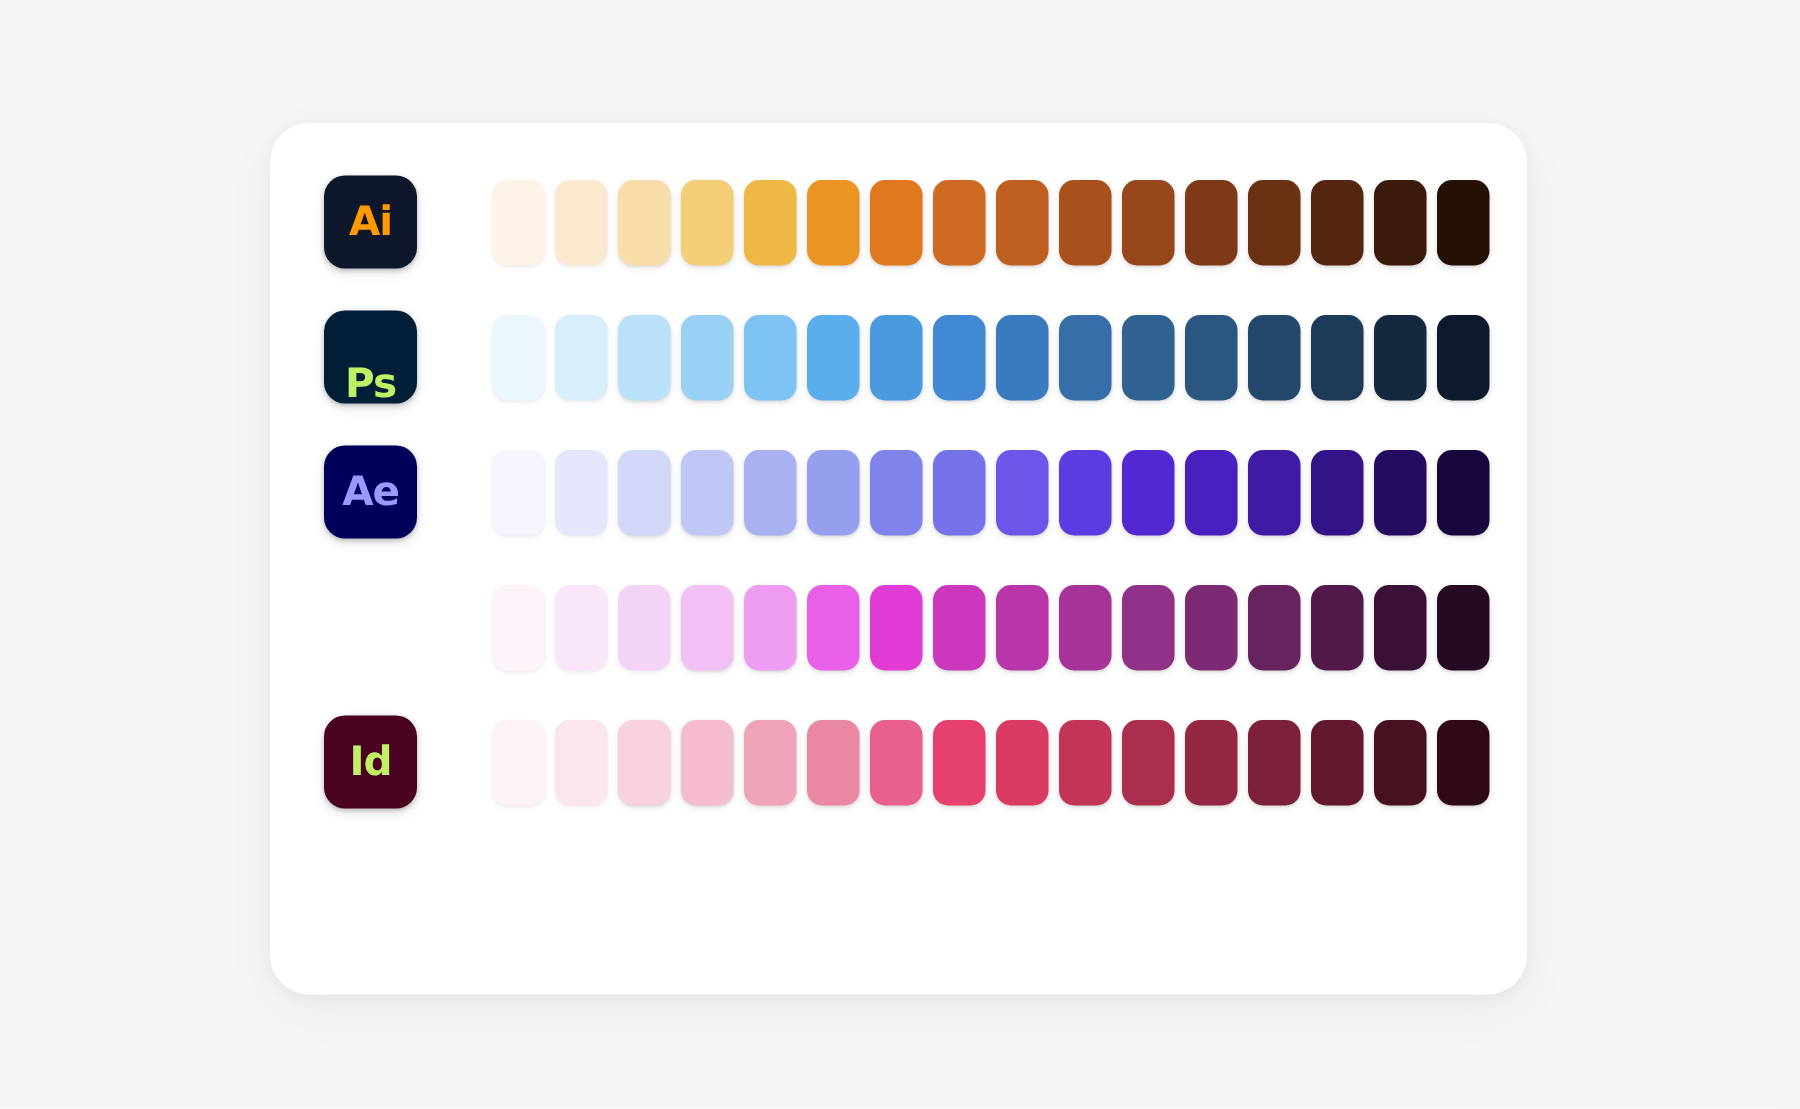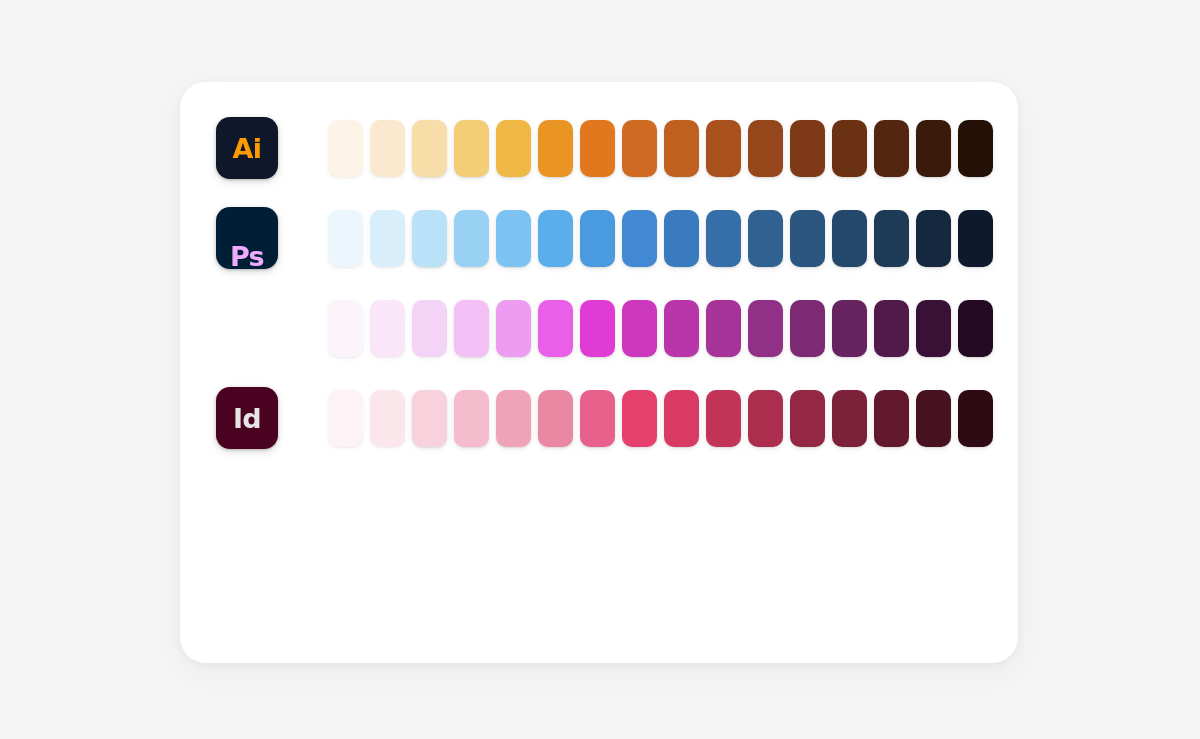--- a/index.html
+++ b/index.html
@@ -124,21 +124,21 @@
             <div class="swatch" title="#95461a" style="background: rgb(149, 70, 26);"></div>
             <div class="swatch" title="#7e3a16" style="background: rgb(126, 58, 22);"></div>
             <div class="swatch" title="#6b3113" style="background: rgb(107, 49, 19);"></div>
             <div class="swatch" title="#54260f" style="background: rgb(84, 38, 15);"></div>
             <div class="swatch" title="#3a1a0a" style="background: rgb(58, 26, 10);"></div>
             <div class="swatch" title="#241005" style="background: rgb(36, 16, 5);"></div>
           </div>
         </div>
         <div class="palette-row">
           <div class="app-icon" style="background: rgb(0, 30, 54);">
-            <span class="app-icon-label" style="color: #f0abfc; margin-top: 36px;">Ps</span>
+            <span class="app-icon-label" style="color: #bef264; margin-top: 36px;">Ps</span>
           </div>
           <div class="swatch-strip">
             <div class="swatch pale" title="#ecf7fd" style="background: rgb(236, 247, 253);"></div>
             <div class="swatch pale" title="#d8eefb" style="background: rgb(216, 238, 251);"></div>
             <div class="swatch" title="#b9e1f7" style="background: rgb(185, 225, 247);"></div>
             <div class="swatch" title="#99d1f5" style="background: rgb(153, 209, 245);"></div>
             <div class="swatch" title="#7cc2f2" style="background: rgb(124, 194, 242);"></div>
             <div class="swatch" title="#5aaeec" style="background: rgb(90, 174, 236);"></div>
             <div class="swatch" title="#4a9ae0" style="background: rgb(74, 154, 224);"></div>
             <div class="swatch" title="#4189d2" style="background: rgb(65, 137, 210);"></div>
@@ -146,20 +146,43 @@
             <div class="swatch" title="#356ea8" style="background: rgb(53, 110, 168);"></div>
             <div class="swatch" title="#2f6291" style="background: rgb(47, 98, 145);"></div>
             <div class="swatch" title="#2a5680" style="background: rgb(42, 86, 128);"></div>
             <div class="swatch" title="#24486b" style="background: rgb(36, 72, 107);"></div>
             <div class="swatch" title="#1d3a57" style="background: rgb(29, 58, 87);"></div>
             <div class="swatch" title="#142940" style="background: rgb(20, 41, 64);"></div>
             <div class="swatch" title="#0c1a2b" style="background: rgb(12, 26, 43);"></div>
           </div>
         </div>
         <div class="palette-row">
+          <div class="app-icon" style="background: rgb(0, 0, 91);">
+            <span class="app-icon-label" style="color: rgb(153, 153, 255);">Ae</span>
+          </div>
+          <div class="swatch-strip">
+            <div class="swatch pale" title="#f4f5fd" style="background: rgb(244, 245, 253);"></div>
+            <div class="swatch pale" title="#e4e7fb" style="background: rgb(228, 231, 251);"></div>
+            <div class="swatch" title="#d2d7f8" style="background: rgb(210, 215, 248);"></div>
+            <div class="swatch" title="#c0c6f5" style="background: rgb(192, 198, 245);"></div>
+            <div class="swatch" title="#a9b1f2" style="background: rgb(169, 177, 242);"></div>
+            <div class="swatch" title="#969eee" style="background: rgb(150, 158, 238);"></div>
+            <div class="swatch" title="#8083ec" style="background: rgb(128, 131, 236);"></div>
+            <div class="swatch" title="#7572ea" style="background: rgb(117, 114, 234);"></div>
+            <div class="swatch" title="#6c55e8" style="background: rgb(108, 85, 232);"></div>
+            <div class="swatch" title="#5c3ce0" style="background: rgb(92, 60, 224);"></div>
+            <div class="swatch" title="#5128d2" style="background: rgb(81, 40, 210);"></div>
+            <div class="swatch" title="#4a1fc0" style="background: rgb(74, 31, 192);"></div>
+            <div class="swatch" title="#3f1aa5" style="background: rgb(63, 26, 165);"></div>
+            <div class="swatch" title="#331488" style="background: rgb(51, 20, 136);"></div>
+            <div class="swatch" title="#240c60" style="background: rgb(36, 12, 96);"></div>
+            <div class="swatch" title="#16063c" style="background: rgb(22, 6, 60);"></div>
+          </div>
+        </div>
+        <div class="palette-row">
           <div class="swatch-strip">
             <div class="swatch pale" title="#fcf3fb" style="background: rgb(252, 243, 251);"></div>
             <div class="swatch pale" title="#f9e6f9" style="background: rgb(249, 230, 249);"></div>
             <div class="swatch pale" title="#f4d4f6" style="background: rgb(244, 212, 246);"></div>
             <div class="swatch" title="#f2c0f5" style="background: rgb(242, 192, 245);"></div>
             <div class="swatch" title="#ee9cf1" style="background: rgb(238, 156, 241);"></div>
             <div class="swatch" title="#ea5fe8" style="background: rgb(234, 95, 232);"></div>
             <div class="swatch" title="#e13bd5" style="background: rgb(225, 59, 213);"></div>
             <div class="swatch" title="#cb37bd" style="background: rgb(203, 55, 189);"></div>
             <div class="swatch" title="#b836a9" style="background: rgb(184, 54, 169);"></div>
@@ -167,21 +190,21 @@
             <div class="swatch" title="#913087" style="background: rgb(145, 48, 135);"></div>
             <div class="swatch" title="#7c2a73" style="background: rgb(124, 42, 115);"></div>
             <div class="swatch" title="#67235f" style="background: rgb(103, 35, 95);"></div>
             <div class="swatch" title="#511a4b" style="background: rgb(81, 26, 75);"></div>
             <div class="swatch" title="#3a1136" style="background: rgb(58, 17, 54);"></div>
             <div class="swatch" title="#260a23" style="background: rgb(38, 10, 35);"></div>
           </div>
         </div>
         <div class="palette-row">
           <div class="app-icon" style="background: rgb(73, 2, 31);">
-            <span class="app-icon-label" style="color: #e5e5e5;">Id</span>
+            <span class="app-icon-label" style="color: #bef264;">Id</span>
           </div>
           <div class="swatch-strip">
             <div class="swatch pale" title="#fdf2f5" style="background: rgb(253, 242, 245);"></div>
             <div class="swatch pale" title="#fbe6ec" style="background: rgb(251, 230, 236);"></div>
             <div class="swatch" title="#f7d2dd" style="background: rgb(247, 210, 221);"></div>
             <div class="swatch" title="#f4bccc" style="background: rgb(244, 188, 204);"></div>
             <div class="swatch" title="#efa3b9" style="background: rgb(239, 163, 185);"></div>
             <div class="swatch" title="#ea88a4" style="background: rgb(234, 136, 164);"></div>
             <div class="swatch" title="#e8608c" style="background: rgb(232, 96, 140);"></div>
             <div class="swatch" title="#e6406f" style="background: rgb(230, 64, 111);"></div>

